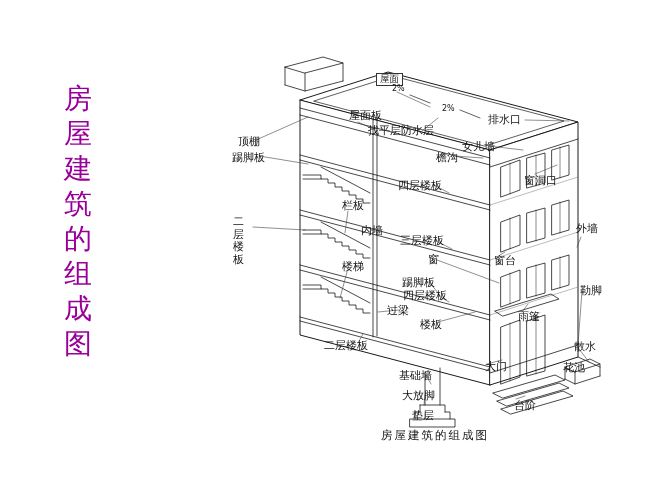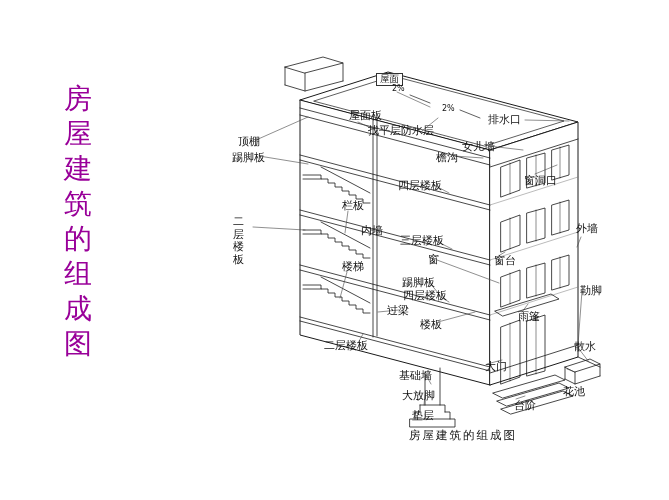--- a/index.html
+++ b/index.html
@@ -16,21 +16,21 @@
   #diagram-svg{position:absolute;left:225px;top:15px;}
   .lbl{
     position:absolute;font-size:11px;line-height:1.15;color:#111;
     white-space:nowrap;font-family:"DejaVu Sans",sans-serif;
   }
   .lbl.wrap{white-space:normal;width:20px;}
   .lbl.boxed{border:1px solid #333;background:#fff;padding:0 3px;font-size:9.5px;}
   .slope{position:absolute;font-size:8px;color:#111;}
   .caption{
     position:absolute;left:381px;top:428px;font-size:11.5px;color:#111;
-    letter-spacing:2px;font-family:Liberation Serif, serif;margin-left:28px;
+    letter-spacing:2px;font-family:Liberation Serif, serif;
   }
 </style>
 </head>
 <body>
 
 <div id="slide">
 
   <div>
     <div class="tchar" style="top:84px">房</div>
     <div class="tchar" style="top:119px">屋</div>
@@ -202,20 +202,20 @@
   <div class="lbl" style="left:402px;top:277px">踢脚板</div>
   <div class="lbl" style="left:403px;top:290px">四层楼板</div>
   <div class="lbl" style="left:387px;top:305px">过梁</div>
   <div class="lbl" style="left:420px;top:319px">楼板</div>
   <div class="lbl" style="left:580px;top:285px">勒脚</div>
   <div class="lbl" style="left:518px;top:311px">雨篷</div>
   <div class="lbl" style="left:324px;top:340px">二层楼板</div>
   <div class="lbl" style="left:574px;top:341px">散水</div>
   <div class="lbl" style="left:485px;top:361px">大门</div>
   <div class="lbl" style="left:399px;top:370px">基础墙</div>
-  <div class="lbl" style="left:563px;top:386px">花池</div>
+  <div class="lbl" style="left:563px;top:362px">花池</div>
   <div class="lbl" style="left:402px;top:390px">大放脚</div>
   <div class="lbl" style="left:514px;top:400px">台阶</div>
   <div class="lbl" style="left:412px;top:410px">垫层</div>
 
   <div class="caption">房屋建筑的组成图</div>
 
 </div>
 
 </body></html>

